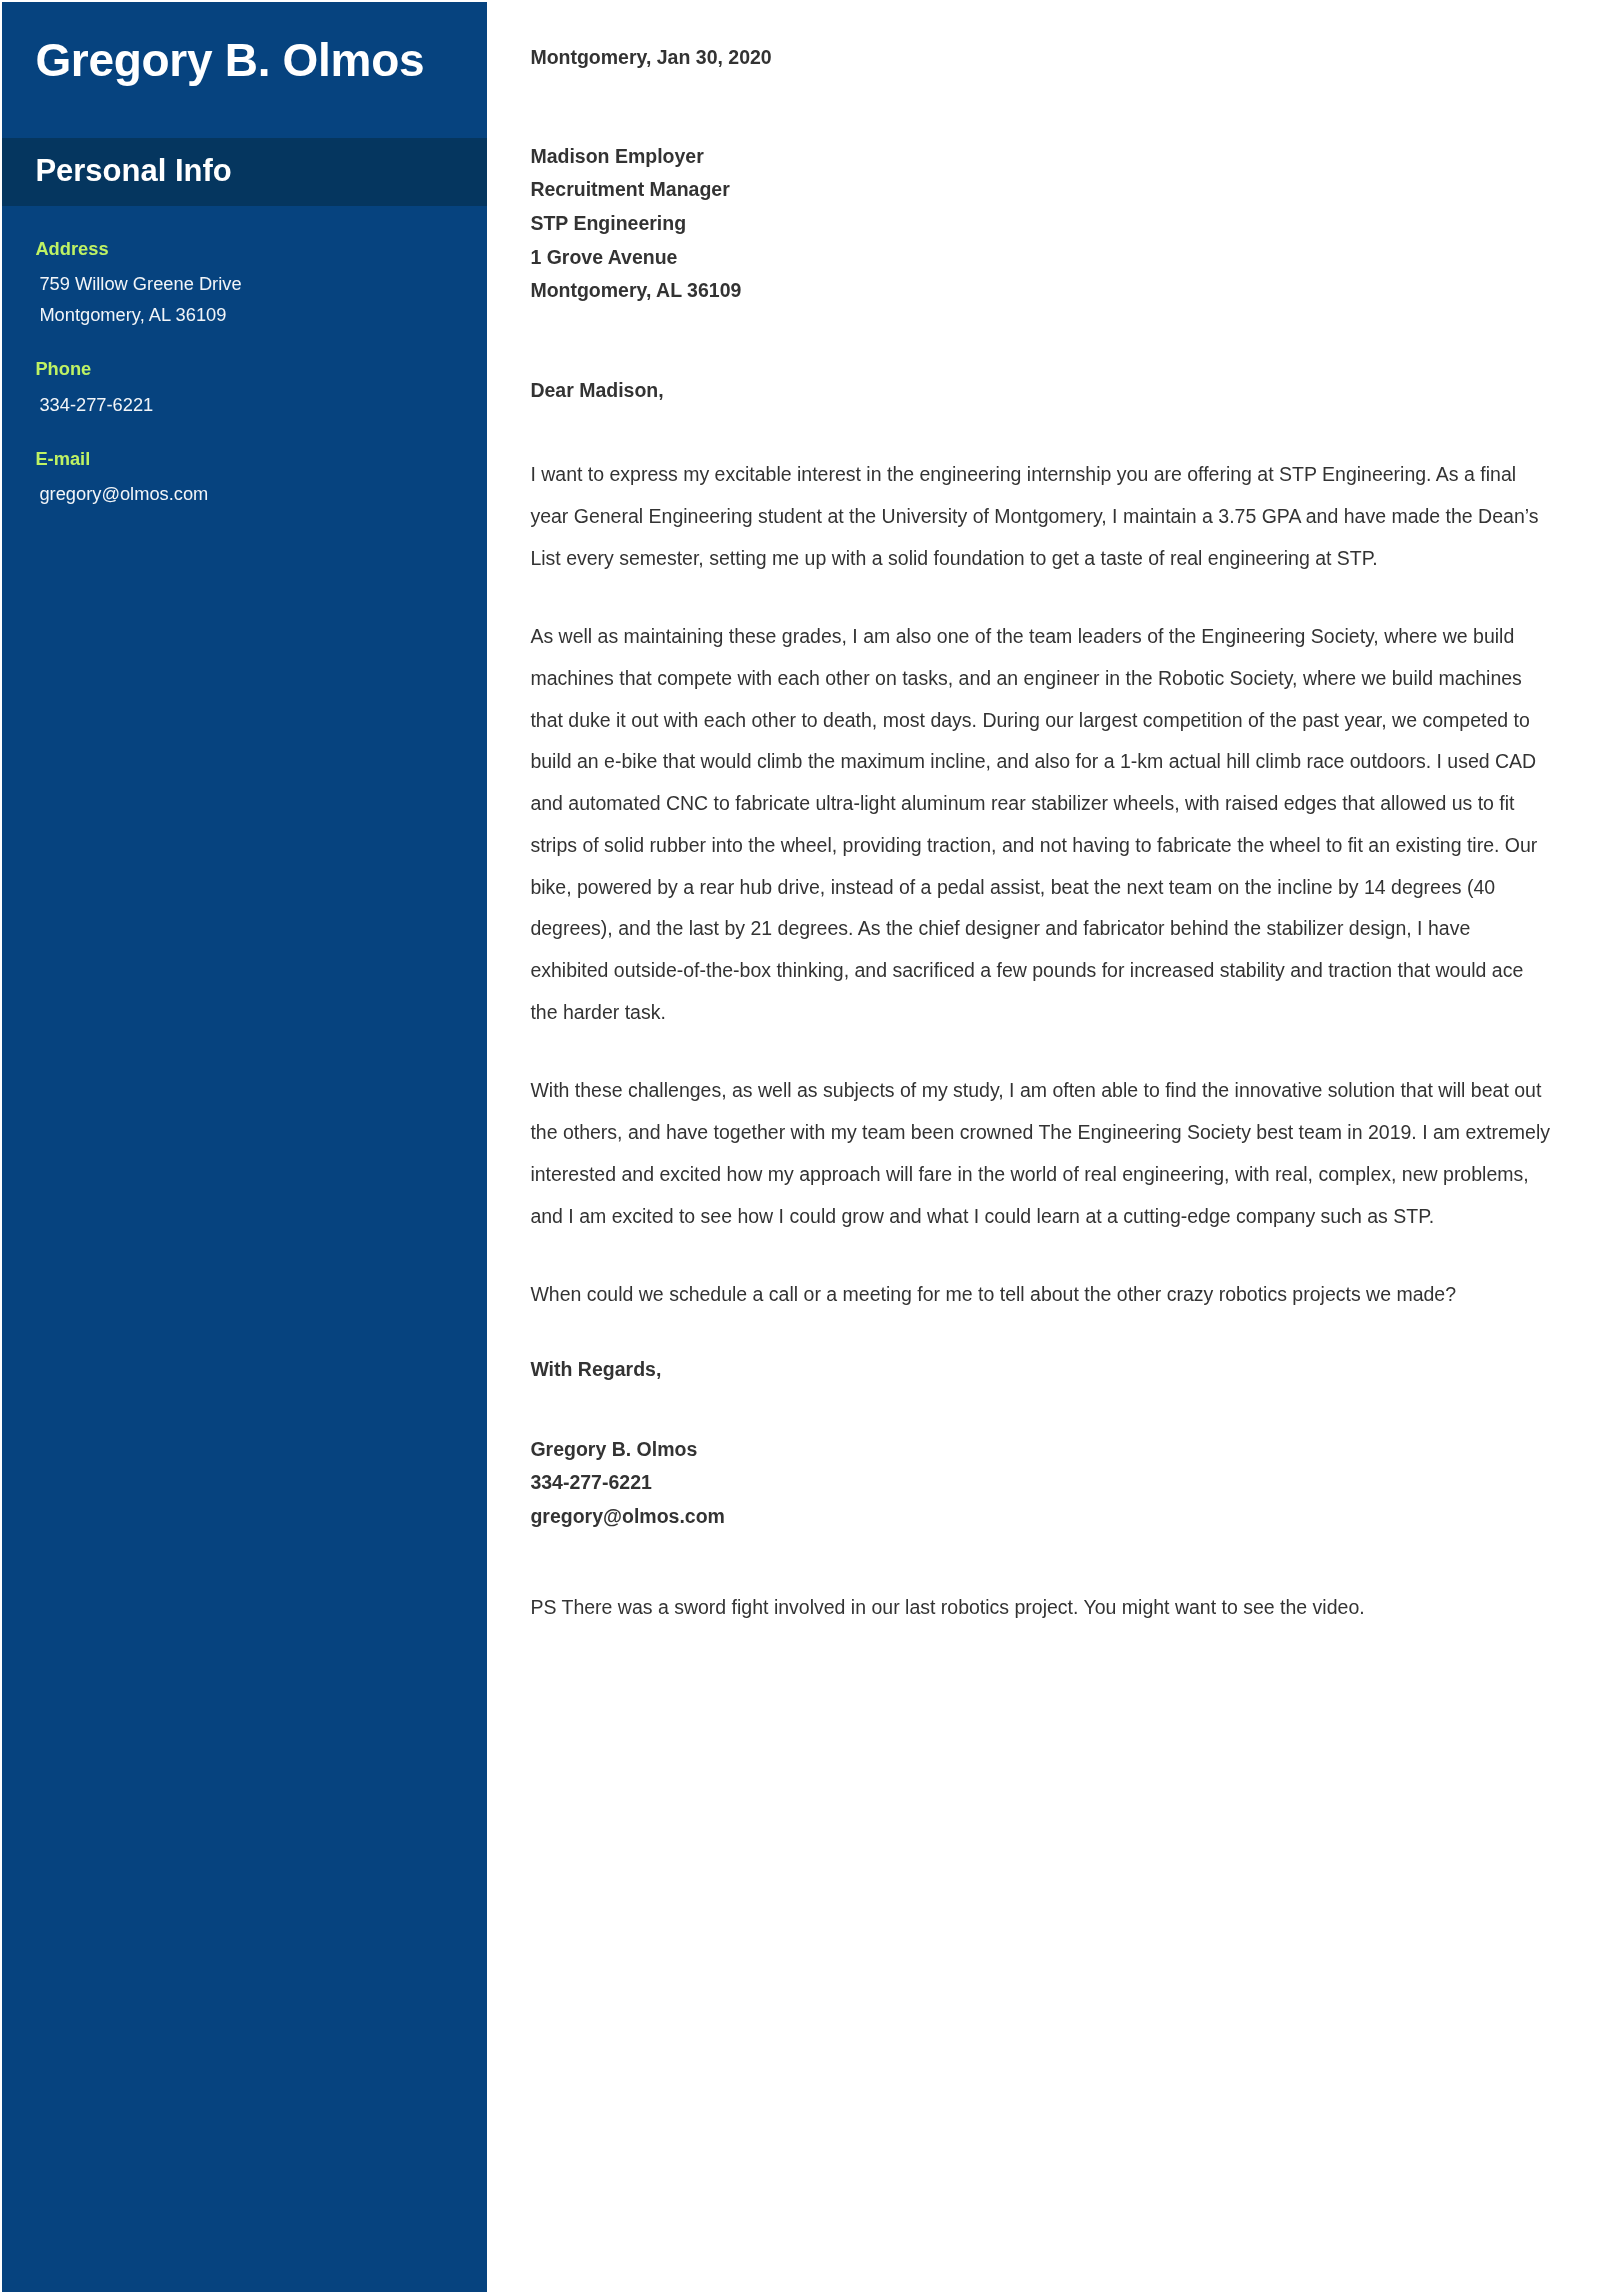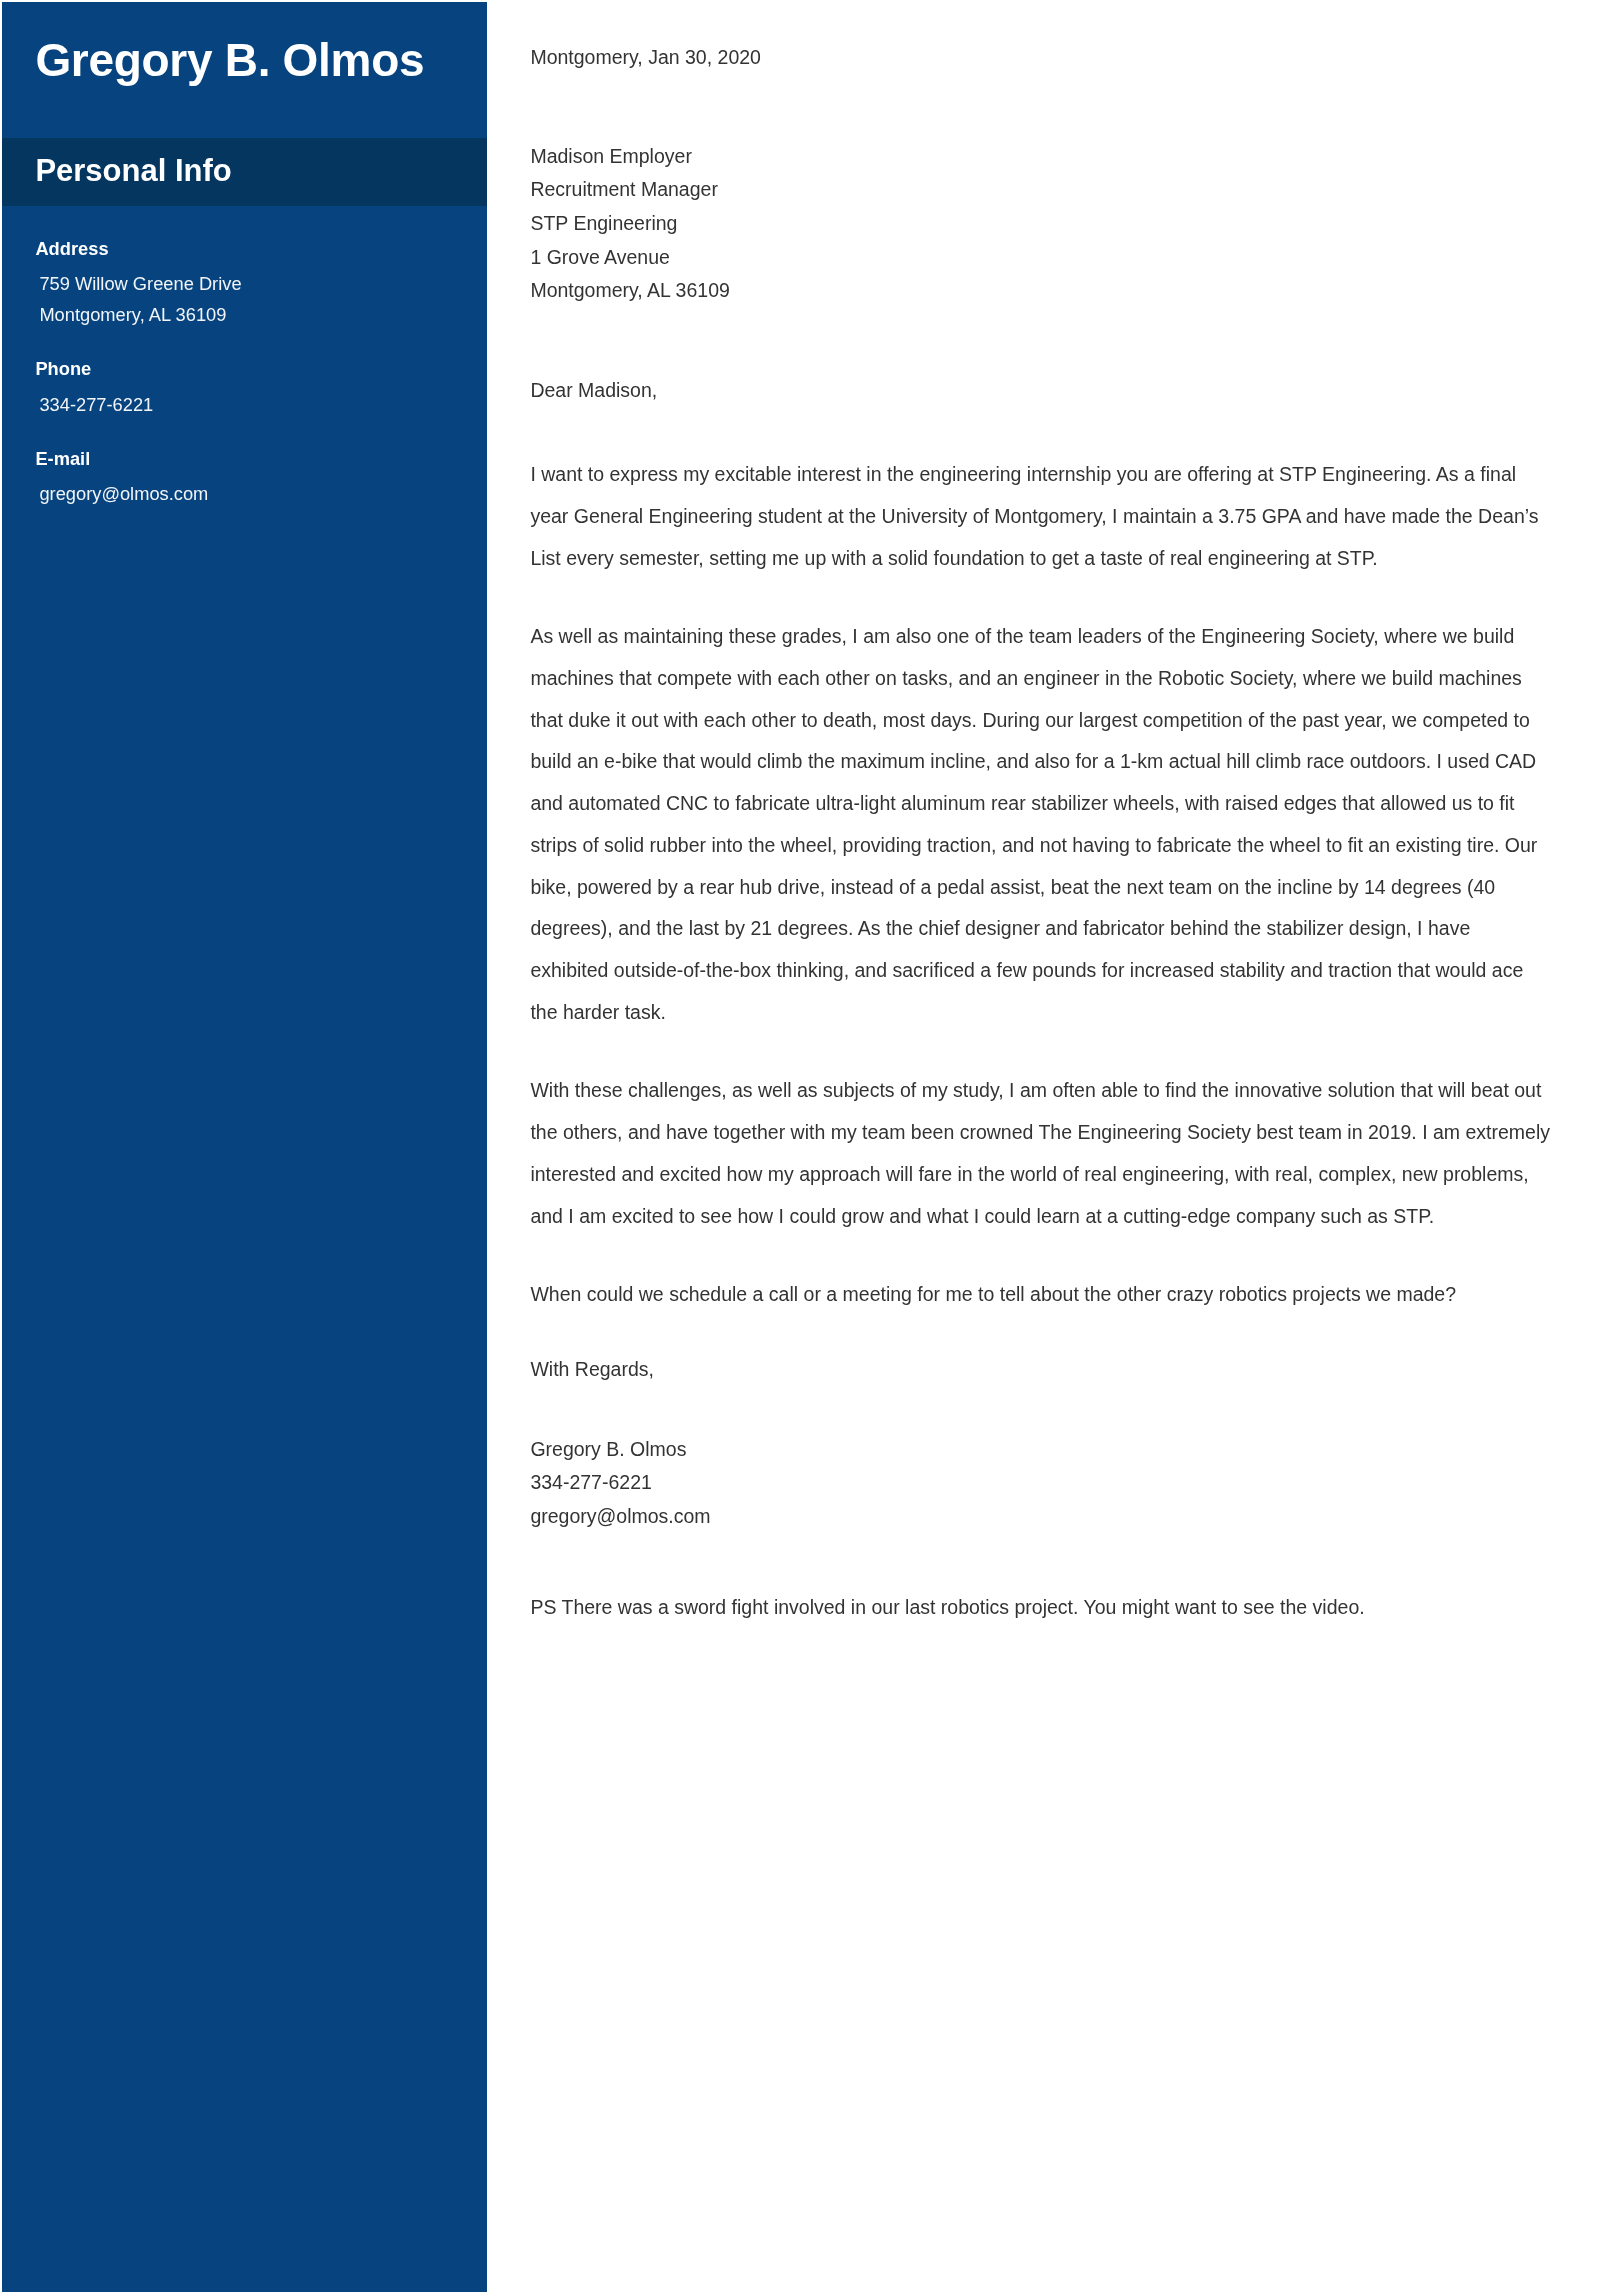--- a/index.html
+++ b/index.html
@@ -61,21 +61,21 @@
 
   .contact-block {
     padding: 32px 33px 0 33px;
   }
   .contact-group {
     margin-bottom: 29.5px;
   }
   .contact-label {
     font-size: 18.3px;
     font-weight: bold;
-    color: #ffffff;
+    color: #bef264;
     margin: 0 0 10.6px 0;
     line-height: 1.25;
   }
   .contact-value {
     font-size: 18.3px;
     font-weight: normal;
     color: #f2f5f8;
     line-height: 1.46;
     margin: 4px;
   }
@@ -87,20 +87,21 @@
     box-sizing: border-box;
     padding: 39px 71px 0 43px;
     color: #333333;
   }
 
   .letter-line {
     font-size: 19.5px;
     line-height: 1.72;
     color: #333333;
     margin: 0;
+    font-weight: bold;
   }
 
   .date-line {
     margin-bottom: 65px;
   }
 
   .recipient-block {
     margin-bottom: 66px;
   }
 

